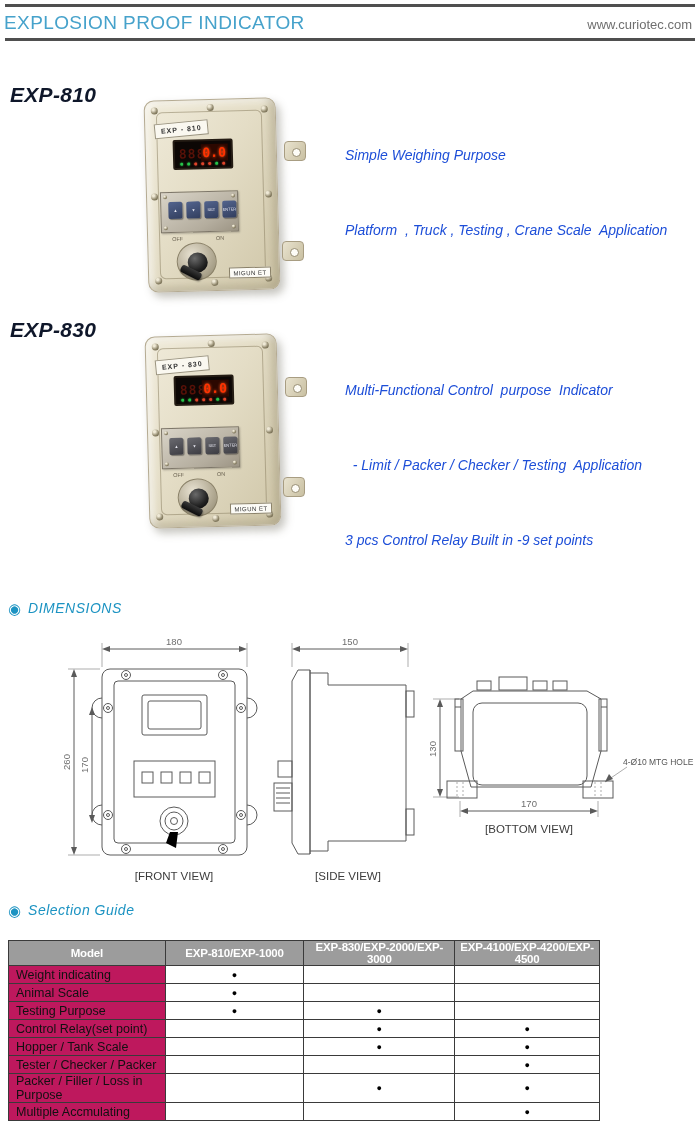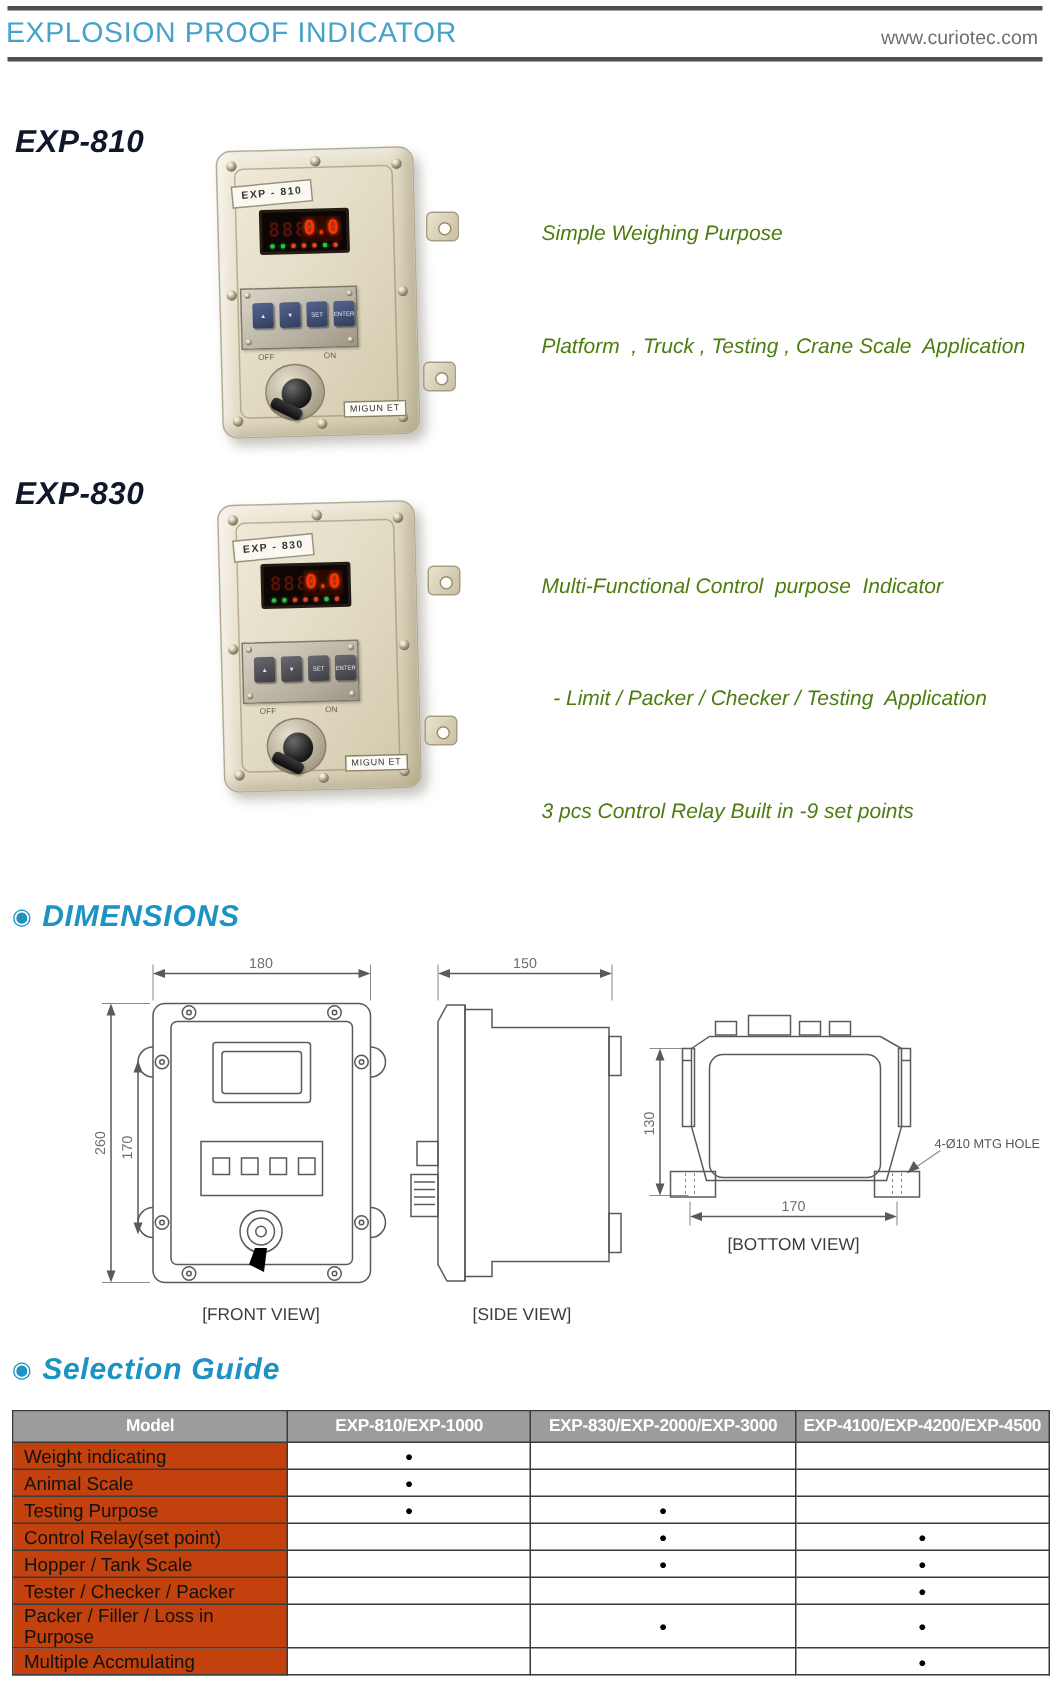--- a/index.html
+++ b/index.html
@@ -5,21 +5,21 @@
   * { margin:0; padding:0; box-sizing:border-box; }
   html,body { width:700px; height:1123px; background:#ffffff; font-family:"Liberation Sans", sans-serif; overflow:hidden; position:relative; }
 
   
   .topbar-line { position:absolute; left:5px; right:5px; height:3px; background:#4f4f4f; }
   .hdr-title { position:absolute; left:4px; top:12px; font-size:19px; letter-spacing:0.4px; color:#46a2cb; font-weight:500; }
   .hdr-site  { position:absolute; right:8px; top:17px; font-size:13px; color:#6f6f6f; }
 
   
   .model-title { position:absolute; left:10px; font-size:21px; font-weight:bold; font-style:italic; color:#0f172a; letter-spacing:0.3px; }
-  .desc { position:absolute; left:345px; font-size:14px; font-style:italic; color:#4d7c0f; line-height:25px; white-space:pre;margin-left:16px; }
+  .desc { position:absolute; left:345px; font-size:14px; font-style:italic; color:#1d4ed8; line-height:25px; white-space:pre; }
 
   
   .device { position:absolute; width:160px; height:196px; }
   .dev-body { position:absolute; left:0; top:0; width:132px; height:192px; border-radius:10px;
       background:linear-gradient(125deg,#f0ebda 0%,#e4ddc6 45%,#cfc6a8 100%);
       border:1px solid #b5ab92;
       box-shadow:4px 5px 8px rgba(90,85,70,.35), inset -5px -4px 9px rgba(120,110,80,.30), inset 4px 3px 7px rgba(255,255,255,.65);
       transform:rotate(-1.5deg); }
   .dev-inner { position:absolute; left:11px; top:11px; right:13px; bottom:12px; border:1px solid rgba(140,130,100,.55); border-radius:6px; }
   .screw { position:absolute; width:7px; height:7px; border-radius:50%;
@@ -50,36 +50,36 @@
   .knob { position:absolute; left:10px; top:9px; width:20px; height:20px; border-radius:50%;
       background:radial-gradient(circle at 35% 30%, #6a6a6a 0%, #222 60%, #000 100%); }
   .lever { position:absolute; left:-8px; top:16px; width:22px; height:8px; border-radius:3px; background:linear-gradient(#3a3a3a,#0c0c0c);
       transform:rotate(28deg); box-shadow:1px 1px 2px rgba(0,0,0,.4); }
   .brand-label { position:absolute; right:8px; bottom:11px; width:42px; height:11px; background:#fcfbf6; border:1px solid #8a8168;
       font-size:6px; color:#333; text-align:center; line-height:10px; letter-spacing:0.5px; }
 
   
   .sec-head { position:absolute; left:8px; display:flex; align-items:center; gap:7px; color:#1c93c2; }
   .sec-bullet { font-size:15px; line-height:1; font-style:normal; }
-  .sec-text { font-size:20px; font-weight:bold; font-style:italic; letter-spacing:0.5px; }
+  .sec-text { font-size:14px; font-weight:normal; font-style:italic; letter-spacing:0.5px; }
 
   
   .drawing { position:absolute; }
   .drawing line, .drawing path, .drawing rect, .drawing circle, .drawing polyline { stroke:#5a5a5a; fill:none; stroke-width:1; }
   .drawing .arr { fill:#5a5a5a; stroke:none; }
   .drawing .thin { stroke:#8a8a8a; stroke-width:0.7; }
   .drawing text { fill:#6e6e6e; font-family:"Liberation Sans",sans-serif; font-size:9.5px; stroke:none; }
   .drawing .viewlabel { fill:#3c3c3c; font-size:11.5px; }
   .drawing .note { font-size:8.5px; fill:#555; }
 
   
-  .sel-table { position:absolute; left:8px; top:940px; width:692px; border-collapse:collapse; table-layout:fixed; }
+  .sel-table { position:absolute; left:8px; top:940px; width:592px; border-collapse:collapse; table-layout:fixed; }
   .sel-table th, .sel-table td { border:1px solid #3a3a3a; height:18px; font-size:12.5px; }
   .sel-table th { background:#9c9c9c; color:#fff; font-weight:bold; height:21px; font-size:11.5px; letter-spacing:-0.2px; }
-  .sel-table td.lbl { background:#c2410c; text-align:left; padding-left:7px; color:#111; }
+  .sel-table td.lbl { background:#be185d; text-align:left; padding-left:7px; color:#111; }
   .sel-table td.mark { text-align:center; font-size:9px; color:#000; }
 </style>
 </head>
 <body>
 
 <div class="topbar-line" style="top:4px"></div>
 <div class="hdr-title">EXPLOSION PROOF  INDICATOR</div>
 <div class="hdr-site">www.curiotec.com</div>
 <div class="topbar-line" style="top:38px"></div>
 

